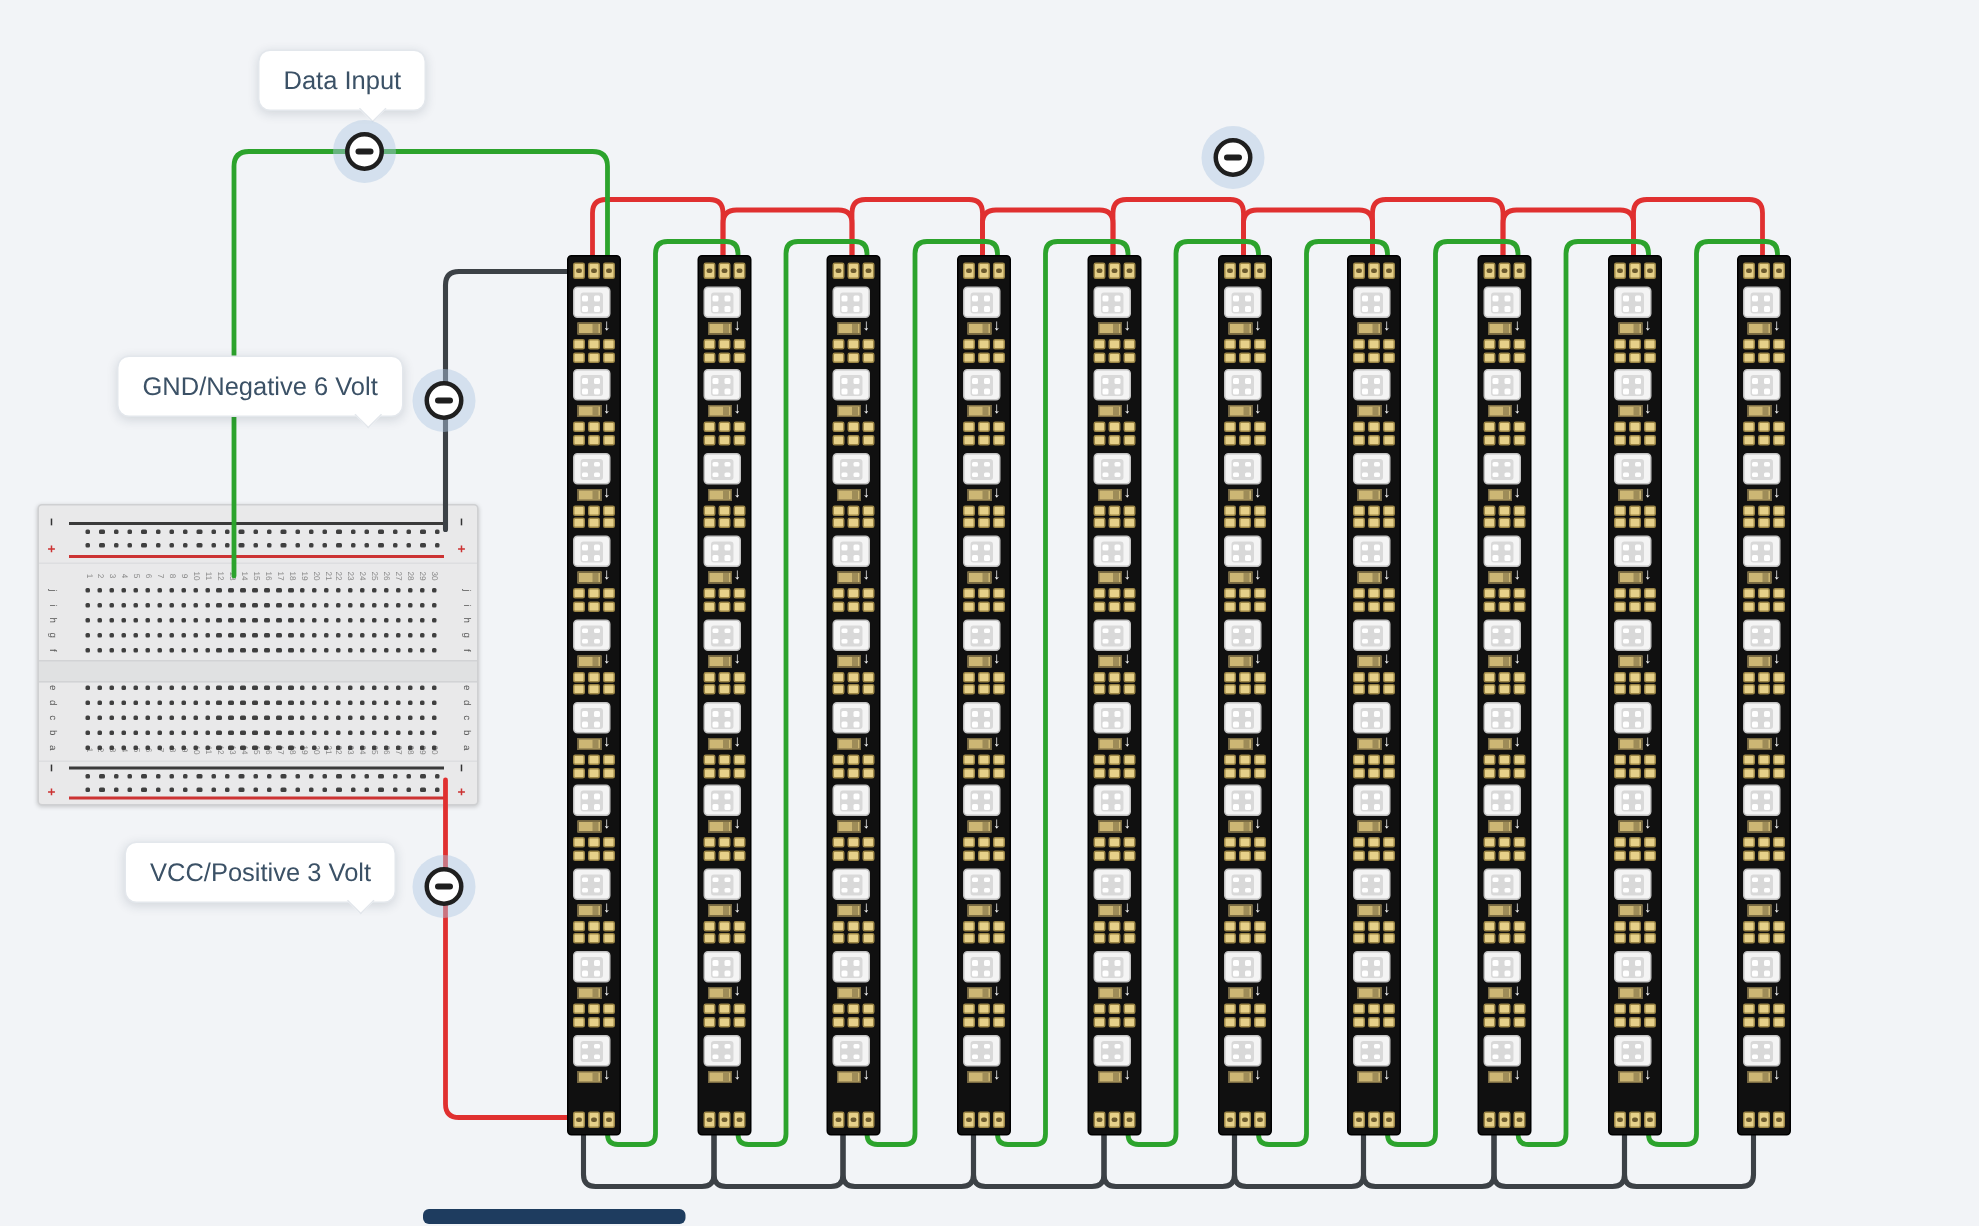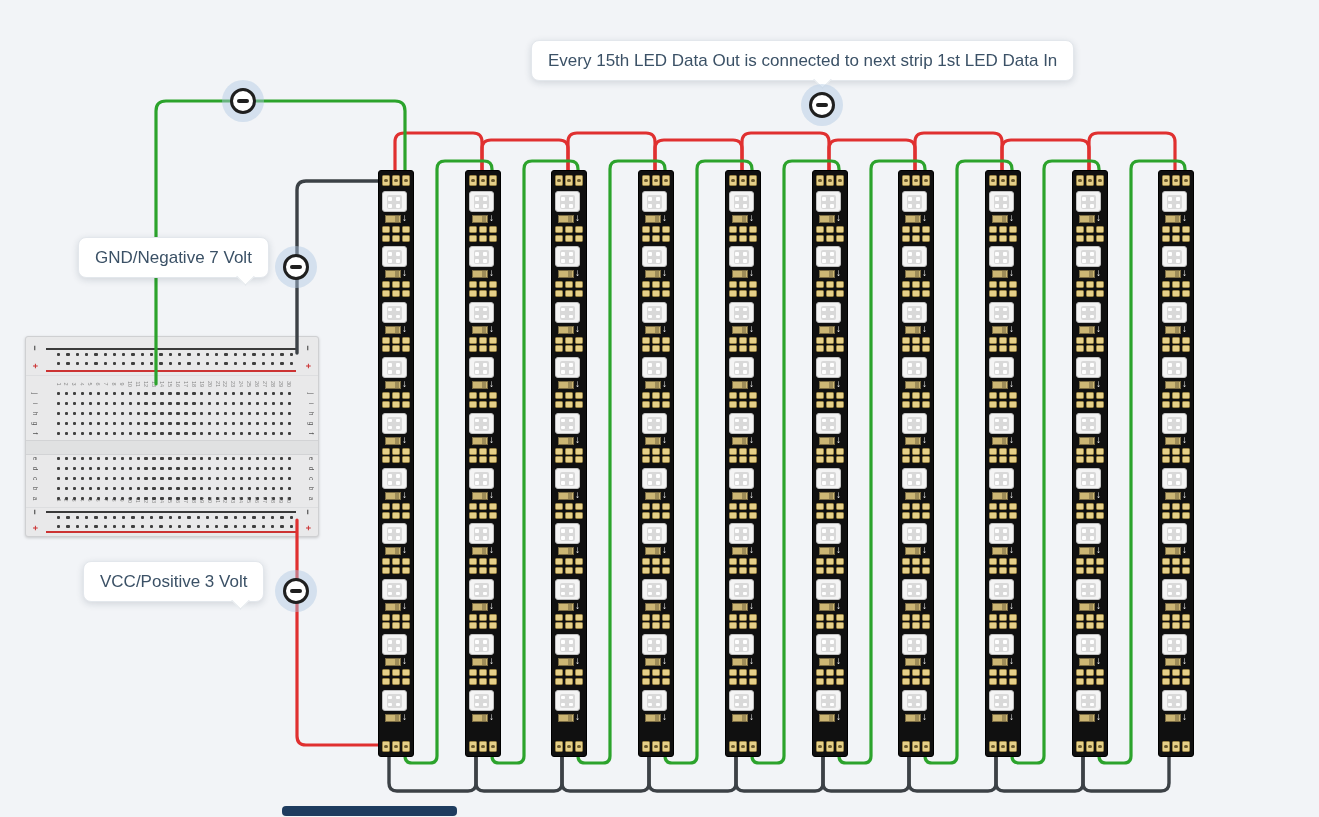--- a/index.html
+++ b/index.html
@@ -2418,26 +2418,26 @@
         </div>
         <div class="pad" style="left: 13px; top: 570px; width: 8px; height: 11px;">
           <div class="ph"></div>
         </div>
         <div class="pad" style="left: 23px; top: 570px; width: 8px; height: 11px;">
           <div class="ph"></div>
         </div>
       </div>
     </div>
 
-  <div class="callout" style="left:531px;top:40px">
-    <span>Every 15th LED Data Out is connected to next strip 1st LED Data In</span>
-    <span class="tail" style="left:284px"></span>
+  <div class="callout" style="left:172px;top:33px">
+    <span>Data Input</span>
+    <span class="tail" style="right:28px"></span>
   </div>
   <div class="callout" style="left:78px;top:237px">
-    <span>GND/Negative 7 Volt</span>
+    <span>GND/Negative 6 Volt</span>
     <span class="tail" style="right:16px"></span>
   </div>
   <div class="callout" style="left:83px;top:561px">
     <span>VCC/Positive 3 Volt</span>
     <span class="tail" style="right:16px"></span>
   </div>
 
   <div class="minus-anchor" style="left:243px;top:101px">
     <span class="halo"></span>
     <span class="minus-circle">

